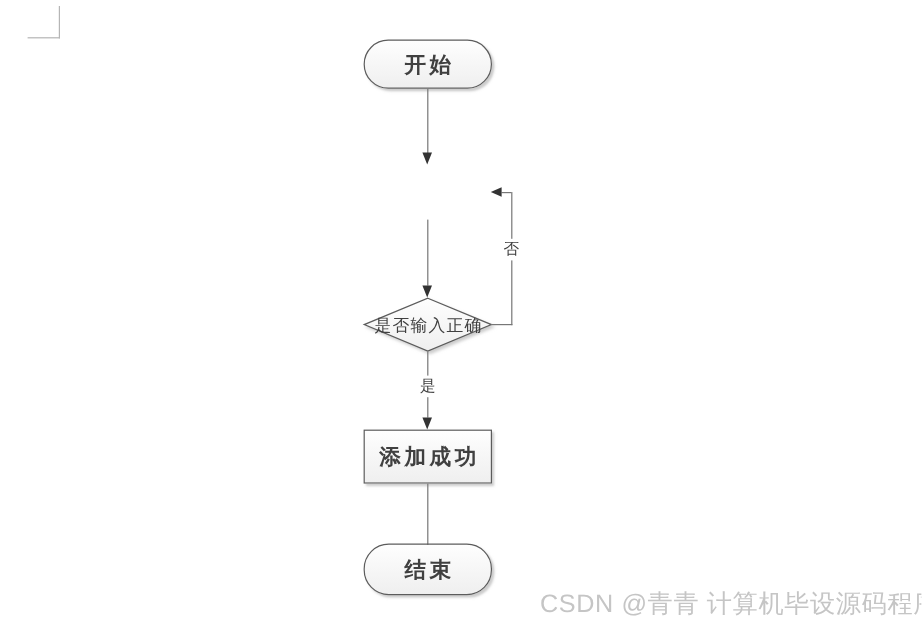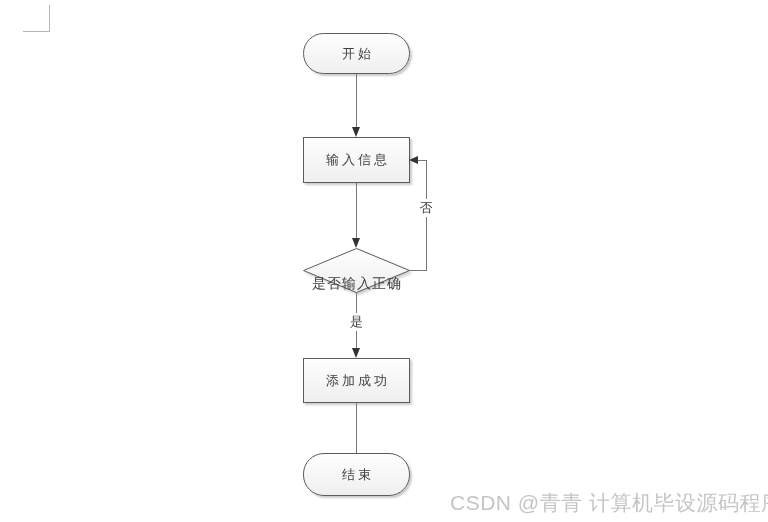--- a/index.html
+++ b/index.html
@@ -35,25 +35,26 @@
     border: 1px solid #5c5c5c;
     background: linear-gradient(to bottom, #fefefe 0%, #efefef 100%);
     box-shadow: 2px 2px 2px rgba(160,160,160,0.55);
     display: flex;
     align-items: center;
     justify-content: center;
   }
   .term { border-radius: 21px; }
   .nlabel {
     font-family: "Liberation Serif", "DejaVu Serif", serif;
-    font-size: 13px;
+    font-size: 18px;
     color: #404040;
     letter-spacing: 3px;
     text-indent: 3px;
     white-space: nowrap;
+    font-weight: bold;
   }
   
   .vline {
     position: absolute;
     width: 1px;
     background: #777777;
   }
   .hline {
     position: absolute;
     height: 1px;
@@ -92,21 +93,20 @@
   .diamond-label {
     position: absolute;
     left: 299px; top: 263px;
     width: 116px;
     text-align: center;
     font-family: "Liberation Serif", "DejaVu Serif", serif;
     font-size: 14px;
     letter-spacing: 1px;
     color: #404040;
     white-space: nowrap;
-    margin-top: 12px;
   }
   
   .watermark {
     position: absolute;
     left: 450px; top: 489px;
     font-family: "Liberation Sans", sans-serif;
     font-size: 21px;
     color: #c5c5c5;
     letter-spacing: 0.5px;
     text-shadow: 1px 1px 1px #ffffff;
@@ -121,23 +121,20 @@
   <div class="corner-v"></div>
   <div class="corner-h"></div>
 
   <div class="node term" style="left:303px; top:33px; width:107px; height:41px;">
     <span class="nlabel">开始</span>
   </div>
 
   <div class="vline" style="left:356px; top:74px; height:54px;"></div>
   <div class="arrow-down" style="left:352px; top:127px;"></div>
 
-  <div class="node" style="left:303px; top:137px; width:107px; height:46px;">
-    <span class="nlabel">输入信息</span>
-  </div>
 
   <div class="vline" style="left:356px; top:183px; height:55px;"></div>
   <div class="arrow-down" style="left:352px; top:238px;"></div>
 
   <svg class="diamond-svg" width="107" height="45" viewBox="0 0 107 45">
     <defs>
       <linearGradient id="diamond-grad" x1="0" y1="0" x2="0" y2="1">
         <stop offset="0" stop-color="#fefefe"></stop>
         <stop offset="1" stop-color="#efefef"></stop>
       </linearGradient>

